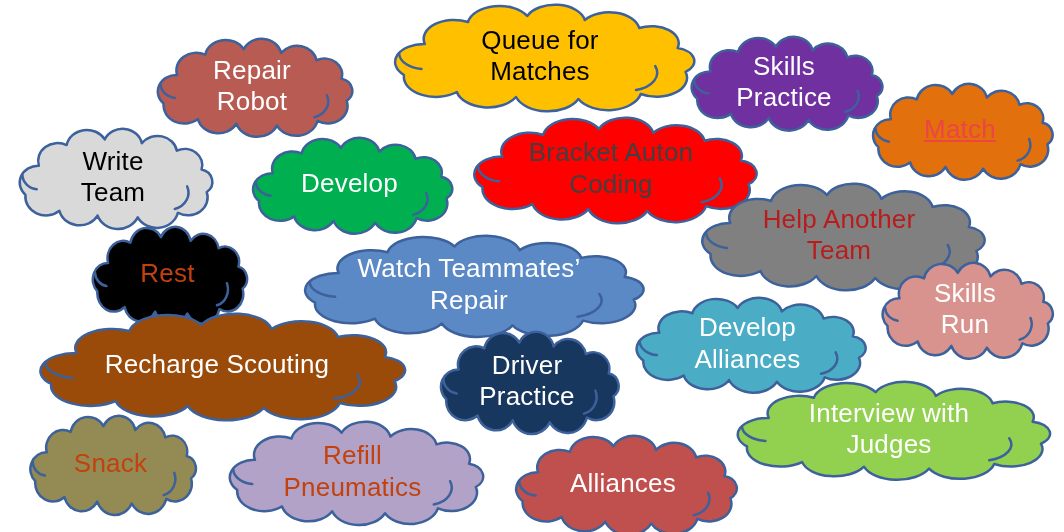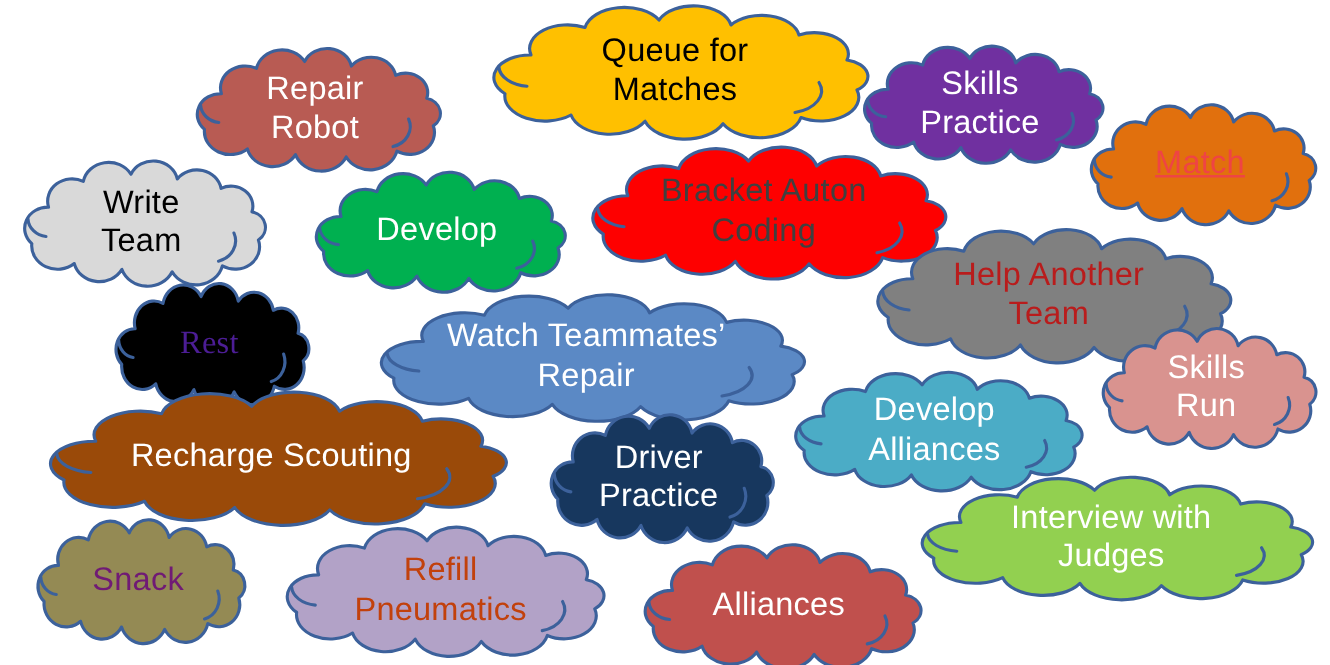--- a/index.html
+++ b/index.html
@@ -114,21 +114,21 @@
       </svg>
       <div class="cloud-label" style="color: #b91c1c;">Help Another
 Team</div>
     </div>
     <div class="cloud" style="left: 85px; top: 228px; width: 165px; height: 92px;">
       <svg viewBox="0 0 200 100" preserveAspectRatio="none">
         <path d="M 28 38 A 19 19 0 0 1 55 16 A 20 20 0 0 1 92 10 A 19 19 0 0 1 128 14 A 19 19 0 0 1 162 22 A 17 17 0 0 1 186 42 A 13.5 13.5 0 0 1 191 66 A 19 19 0 0 1 163 88 A 21 21 0 0 1 124 93 A 21 21 0 0 1 85 91 A 20 20 0 0 1 48 86 A 20 20 0 0 1 15 69 A 18 18 0 0 1 28 38 Z" fill="#000000" stroke="#3C619B" stroke-width="2.5" stroke-linejoin="round" stroke-linecap="round" vector-effect="non-scaling-stroke"></path>
         <path d="M 12 48 A 16 16 0 0 0 26 63" fill="none" stroke="#3C619B" stroke-width="2.5" stroke-linecap="round" vector-effect="non-scaling-stroke"></path>
         <path d="M 172 60 A 18 18 0 0 1 160 84" fill="none" stroke="#3C619B" stroke-width="2.5" stroke-linecap="round" vector-effect="non-scaling-stroke"></path>
       </svg>
-      <div class="cloud-label" style="color: #4c1d95; font-family: Liberation Serif, serif;">Rest</div>
+      <div class="cloud-label" style="color: #c2410c;">Rest</div>
     </div>
     <div class="cloud" style="left: 288px; top: 237px; width: 362px; height: 95px;">
       <svg viewBox="0 0 200 100" preserveAspectRatio="none">
         <path d="M 28 38 A 19 19 0 0 1 55 16 A 20 20 0 0 1 92 10 A 19 19 0 0 1 128 14 A 19 19 0 0 1 162 22 A 17 17 0 0 1 186 42 A 13.5 13.5 0 0 1 191 66 A 19 19 0 0 1 163 88 A 21 21 0 0 1 124 93 A 21 21 0 0 1 85 91 A 20 20 0 0 1 48 86 A 20 20 0 0 1 15 69 A 18 18 0 0 1 28 38 Z" fill="#5B89C5" stroke="#3C619B" stroke-width="2.5" stroke-linejoin="round" stroke-linecap="round" vector-effect="non-scaling-stroke"></path>
         <path d="M 12 48 A 16 16 0 0 0 26 63" fill="none" stroke="#3C619B" stroke-width="2.5" stroke-linecap="round" vector-effect="non-scaling-stroke"></path>
         <path d="M 172 60 A 18 18 0 0 1 160 84" fill="none" stroke="#3C619B" stroke-width="2.5" stroke-linecap="round" vector-effect="non-scaling-stroke"></path>
       </svg>
       <div class="cloud-label" style="color: rgb(255, 255, 255);">Watch Teammates’
 Repair</div>
     </div>
@@ -175,21 +175,21 @@
       </svg>
       <div class="cloud-label" style="color: rgb(255, 255, 255);">Interview with
 Judges</div>
     </div>
     <div class="cloud" style="left: 22px; top: 417px; width: 177px; height: 93px;">
       <svg viewBox="0 0 200 100" preserveAspectRatio="none">
         <path d="M 28 38 A 19 19 0 0 1 55 16 A 20 20 0 0 1 92 10 A 19 19 0 0 1 128 14 A 19 19 0 0 1 162 22 A 17 17 0 0 1 186 42 A 13.5 13.5 0 0 1 191 66 A 19 19 0 0 1 163 88 A 21 21 0 0 1 124 93 A 21 21 0 0 1 85 91 A 20 20 0 0 1 48 86 A 20 20 0 0 1 15 69 A 18 18 0 0 1 28 38 Z" fill="#948A54" stroke="#3C619B" stroke-width="2.5" stroke-linejoin="round" stroke-linecap="round" vector-effect="non-scaling-stroke"></path>
         <path d="M 12 48 A 16 16 0 0 0 26 63" fill="none" stroke="#3C619B" stroke-width="2.5" stroke-linecap="round" vector-effect="non-scaling-stroke"></path>
         <path d="M 172 60 A 18 18 0 0 1 160 84" fill="none" stroke="#3C619B" stroke-width="2.5" stroke-linecap="round" vector-effect="non-scaling-stroke"></path>
       </svg>
-      <div class="cloud-label" style="color: #701a75;">Snack</div>
+      <div class="cloud-label" style="color: #c2410c;">Snack</div>
     </div>
     <div class="cloud" style="left: 217px; top: 423px; width: 271px; height: 97px;">
       <svg viewBox="0 0 200 100" preserveAspectRatio="none">
         <path d="M 28 38 A 19 19 0 0 1 55 16 A 20 20 0 0 1 92 10 A 19 19 0 0 1 128 14 A 19 19 0 0 1 162 22 A 17 17 0 0 1 186 42 A 13.5 13.5 0 0 1 191 66 A 19 19 0 0 1 163 88 A 21 21 0 0 1 124 93 A 21 21 0 0 1 85 91 A 20 20 0 0 1 48 86 A 20 20 0 0 1 15 69 A 18 18 0 0 1 28 38 Z" fill="#B2A2C7" stroke="#3C619B" stroke-width="2.5" stroke-linejoin="round" stroke-linecap="round" vector-effect="non-scaling-stroke"></path>
         <path d="M 12 48 A 16 16 0 0 0 26 63" fill="none" stroke="#3C619B" stroke-width="2.5" stroke-linecap="round" vector-effect="non-scaling-stroke"></path>
         <path d="M 172 60 A 18 18 0 0 1 160 84" fill="none" stroke="#3C619B" stroke-width="2.5" stroke-linecap="round" vector-effect="non-scaling-stroke"></path>
       </svg>
       <div class="cloud-label" style="color: #c2410c;">Refill
 Pneumatics</div>
     </div>

